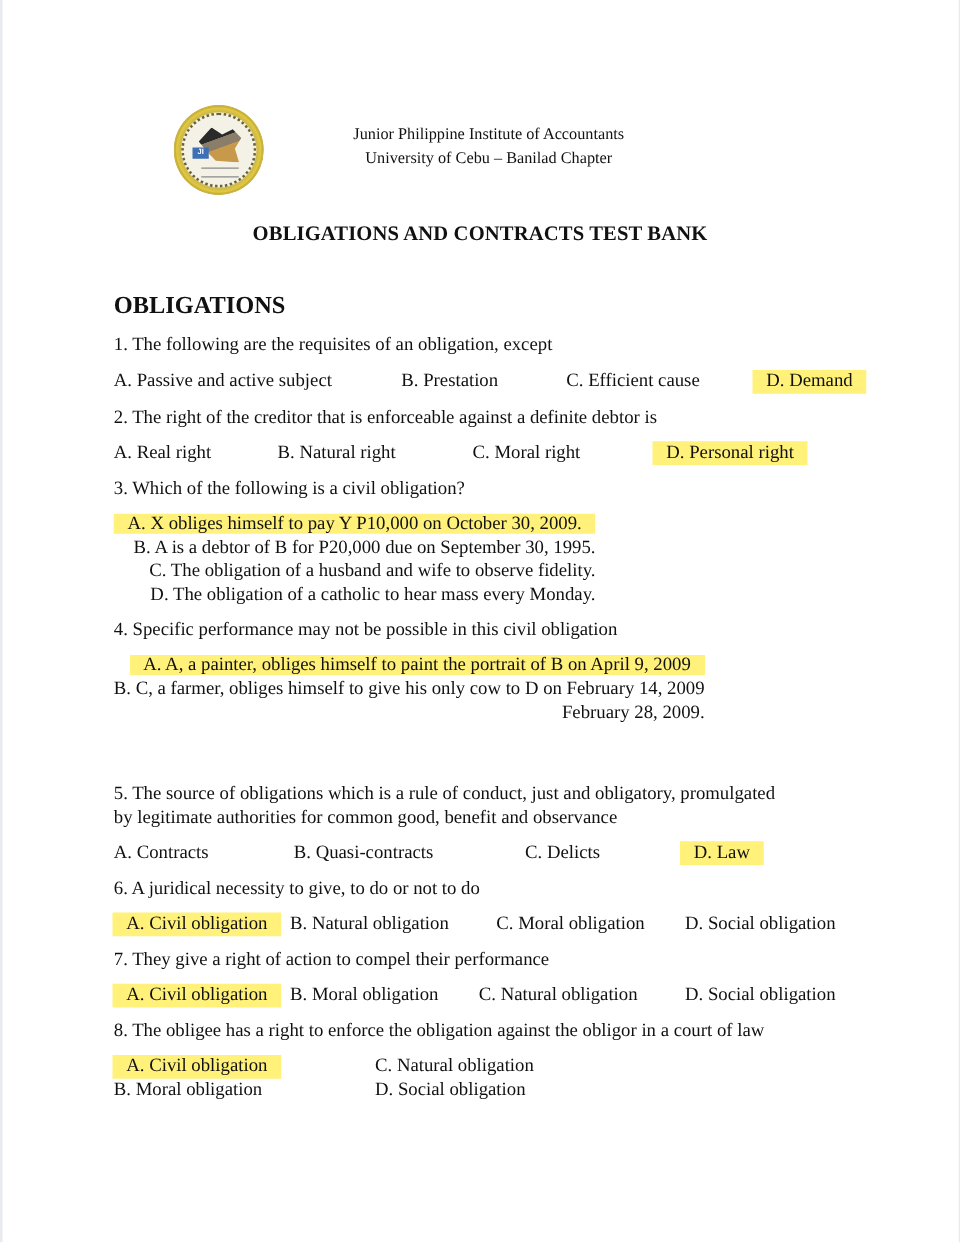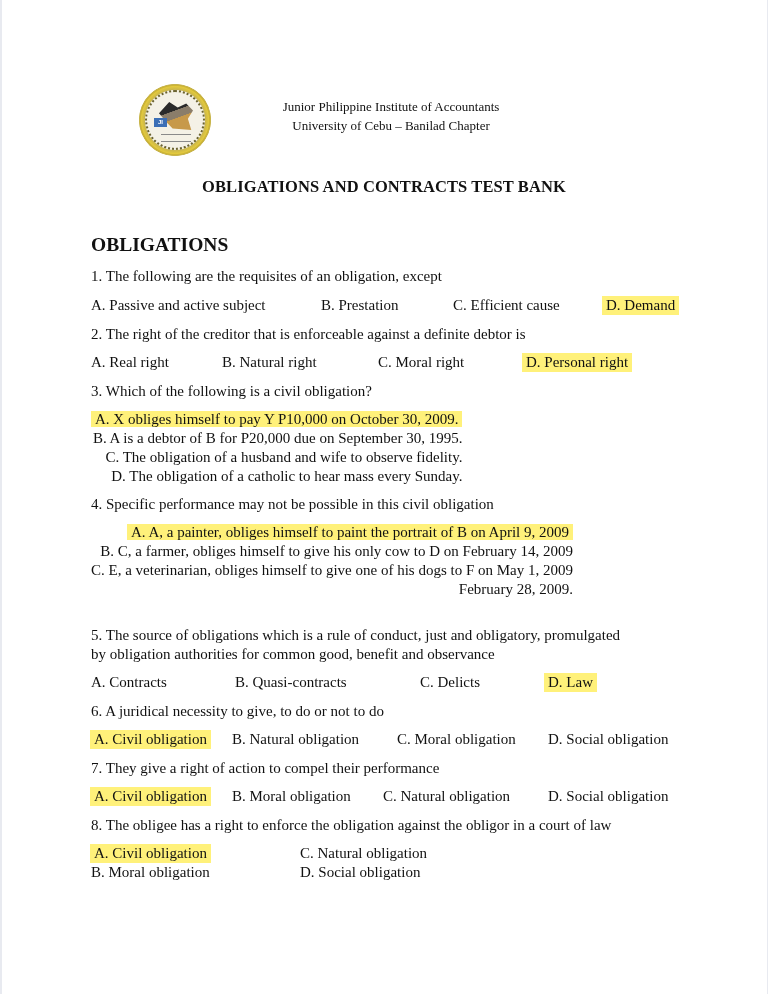--- a/index.html
+++ b/index.html
@@ -43,21 +43,21 @@
     .doc-title {
       position: absolute; left: 0; width: 768px; top: 177px;
       text-align: center; font-weight: bold; font-size: 16.5px; letter-spacing: 0.1px;
     }
     .section-title {
       position: absolute; left: 91px; top: 234px; font-weight: bold; font-size: 19.5px; font-family: Liberation Serif, serif;
     }
 
     .line { position: absolute; left: 91px; font-size: 15px; line-height: 19px; white-space: nowrap; }
     .opt { position: absolute; font-size: 15px; line-height: 19px; white-space: nowrap; }
-    .hl { background: #fff17a; padding: 0 4px; }
+    .hl { background: #fff17a; padding: 0 11px; }
     .block { position: absolute; left: 91px; font-size: 15px; line-height: 19px; text-align: right; }
     .block div { white-space: nowrap; }
   </style>
 </head>
 <body>
 
 <div class="page-edge-left"></div>
 <div class="page-edge-right"></div>
 
 <div class="header">
@@ -86,33 +86,32 @@
 <span class="opt" style="left:91px;top:353px">A. Real right</span>
 <span class="opt" style="left:222px;top:353px">B. Natural right</span>
 <span class="opt" style="left:378px;top:353px">C. Moral right</span>
 <span class="opt hl" style="left:522px;top:353px">D. Personal right</span>
 
 <div class="line" style="top:382px">3. Which of the following is a civil obligation?</div>
 <div class="block" style="top:410px">
   <div><span class="hl">A. X obliges himself to pay Y P10,000 on October 30, 2009.</span></div>
   <div>B. A is a debtor of B for P20,000 due on September 30, 1995.</div>
   <div>C. The obligation of a husband and wife to observe fidelity.</div>
-  <div>D. The obligation of a catholic to hear mass every Sunday.</div>
+  <div>D. The obligation of a catholic to hear mass every Monday.</div>
 </div>
 
 <div class="line" style="top:495px">4. Specific performance may not be possible in this civil obligation</div>
 <div class="block" style="top:523px">
   <div><span class="hl">A. A, a painter, obliges himself to paint the portrait of B on April 9, 2009</span></div>
   <div>B. C, a farmer, obliges himself to give his only cow to D on February 14, 2009</div>
-  <div>C. E, a veterinarian, obliges himself to give one of his dogs to F on May 1, 2009</div>
   <div>February 28, 2009.</div>
 </div>
 
 <div class="line" style="top:626px">5. The source of obligations which is a rule of conduct, just and obligatory, promulgated</div>
-<div class="line" style="top:645px">by obligation authorities for common good, benefit and observance</div>
+<div class="line" style="top:645px">by legitimate authorities for common good, benefit and observance</div>
 <span class="opt" style="left:91px;top:673px">A. Contracts</span>
 <span class="opt" style="left:235px;top:673px">B. Quasi-contracts</span>
 <span class="opt" style="left:420px;top:673px">C. Delicts</span>
 <span class="opt hl" style="left:544px;top:673px">D. Law</span>
 
 <div class="line" style="top:702px">6.   A juridical necessity to give, to do or not to do</div>
 <span class="opt hl" style="left:90px;top:730px">A. Civil obligation</span>
 <span class="opt" style="left:232px;top:730px">B. Natural obligation</span>
 <span class="opt" style="left:397px;top:730px">C. Moral obligation</span>
 <span class="opt" style="left:548px;top:730px">D. Social obligation</span>

